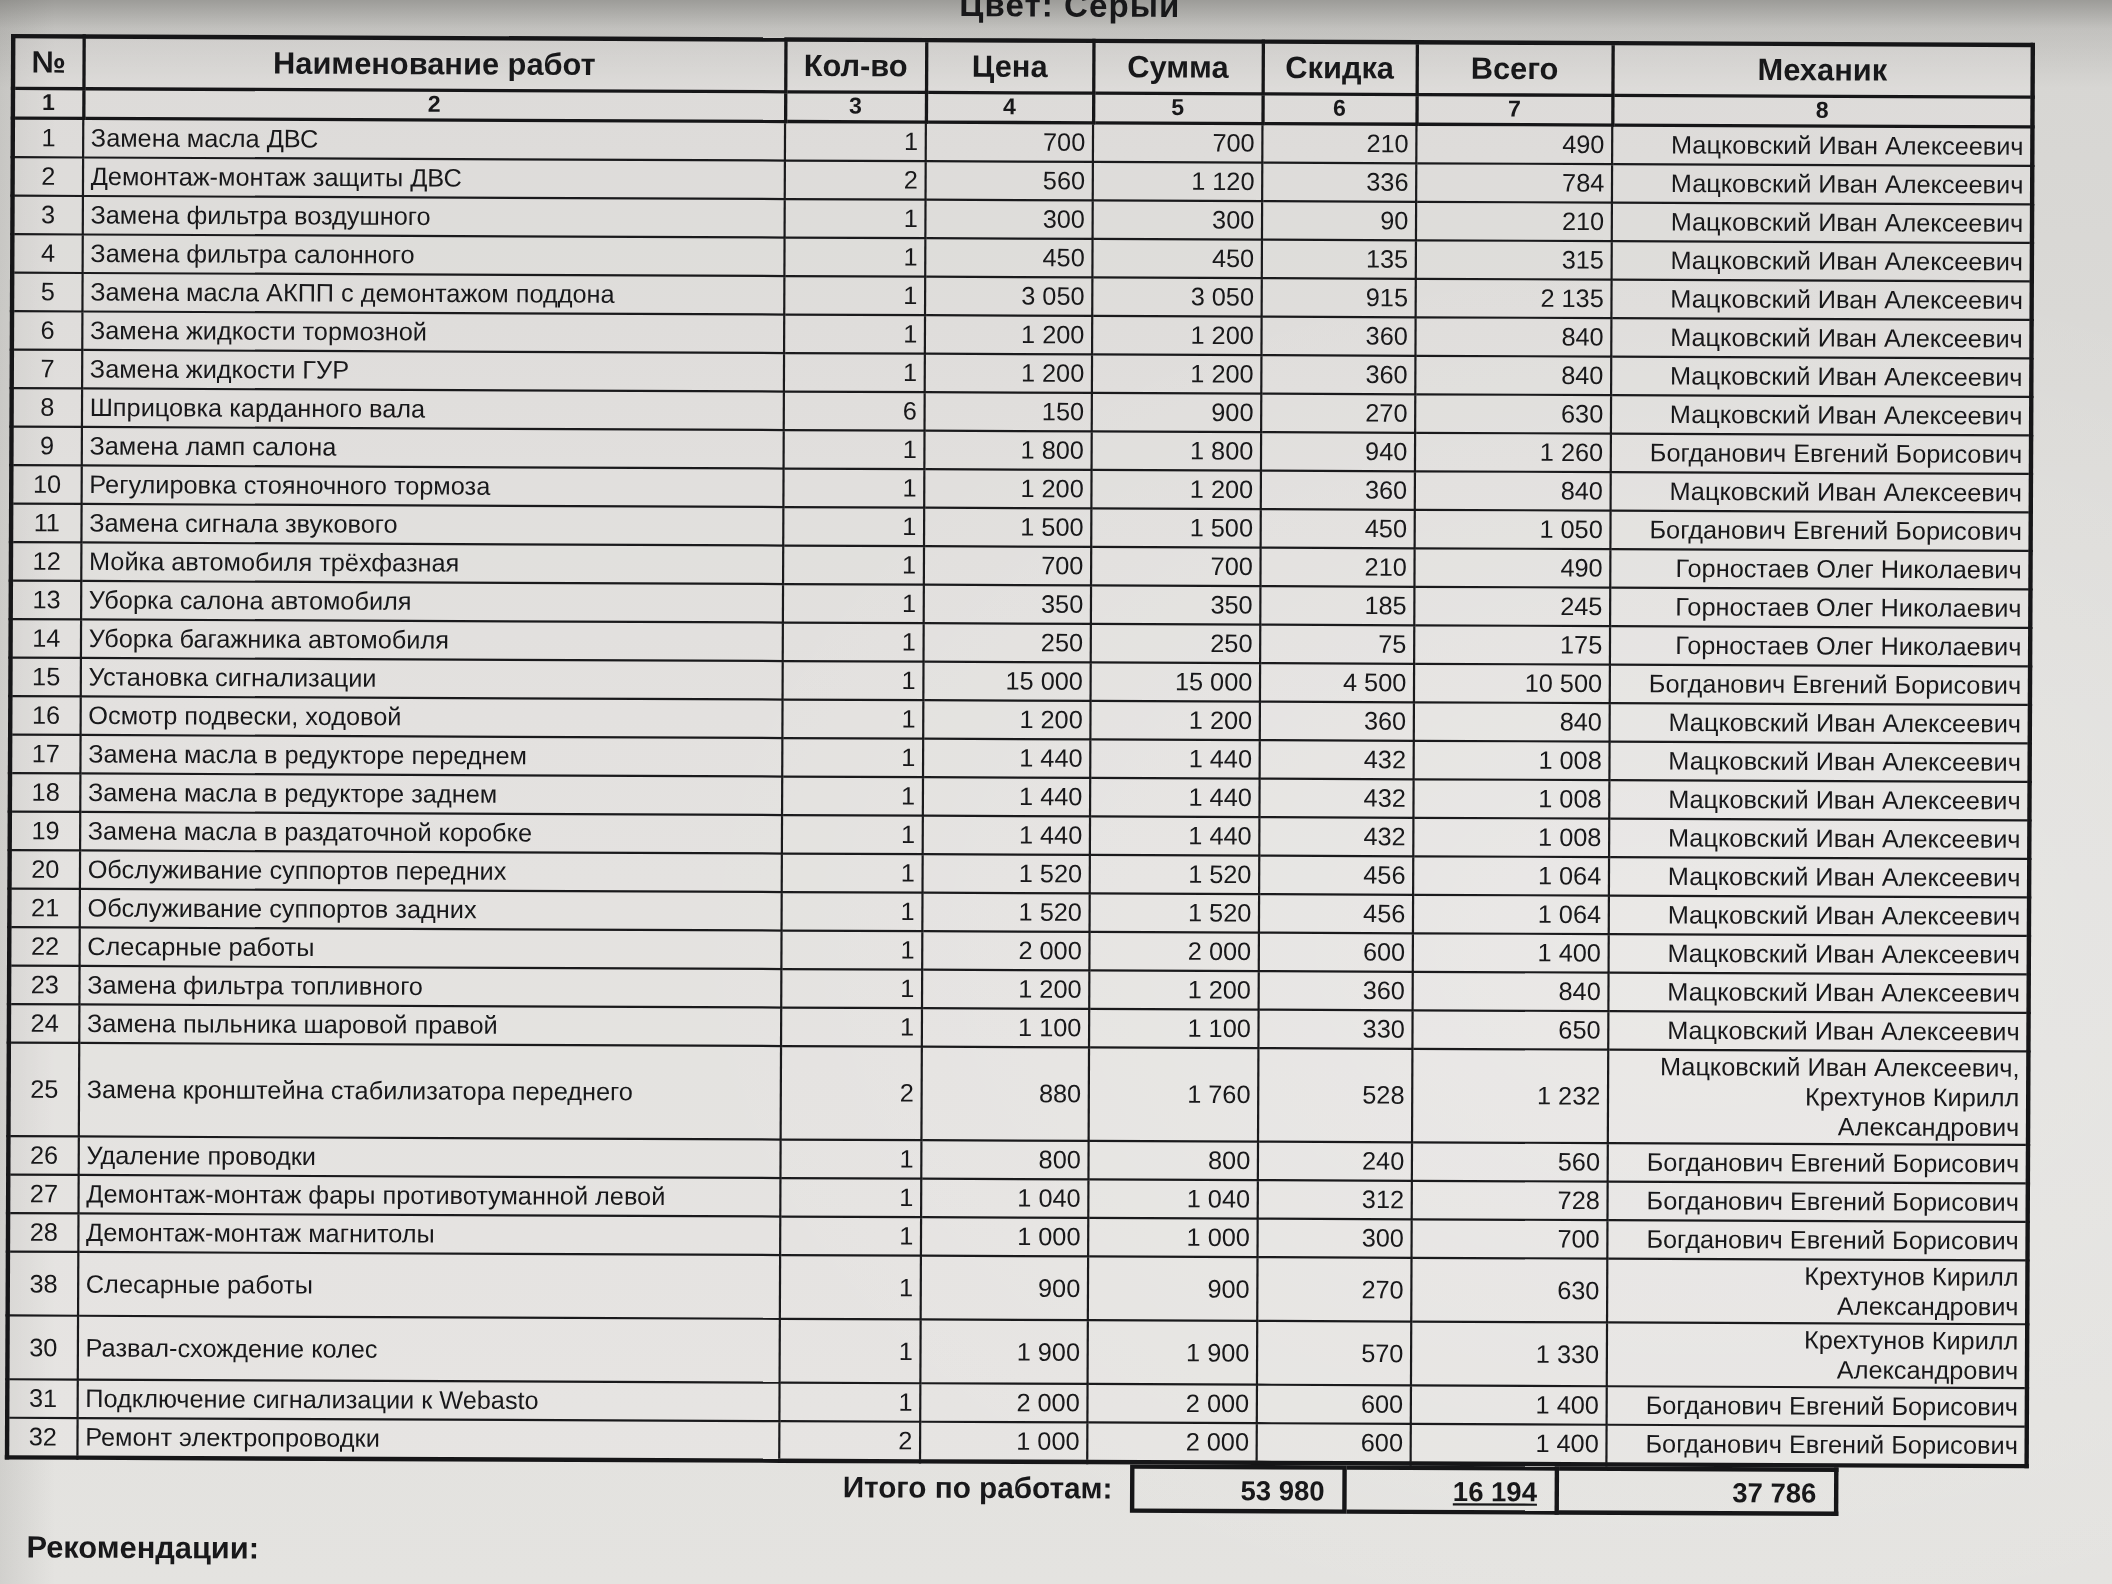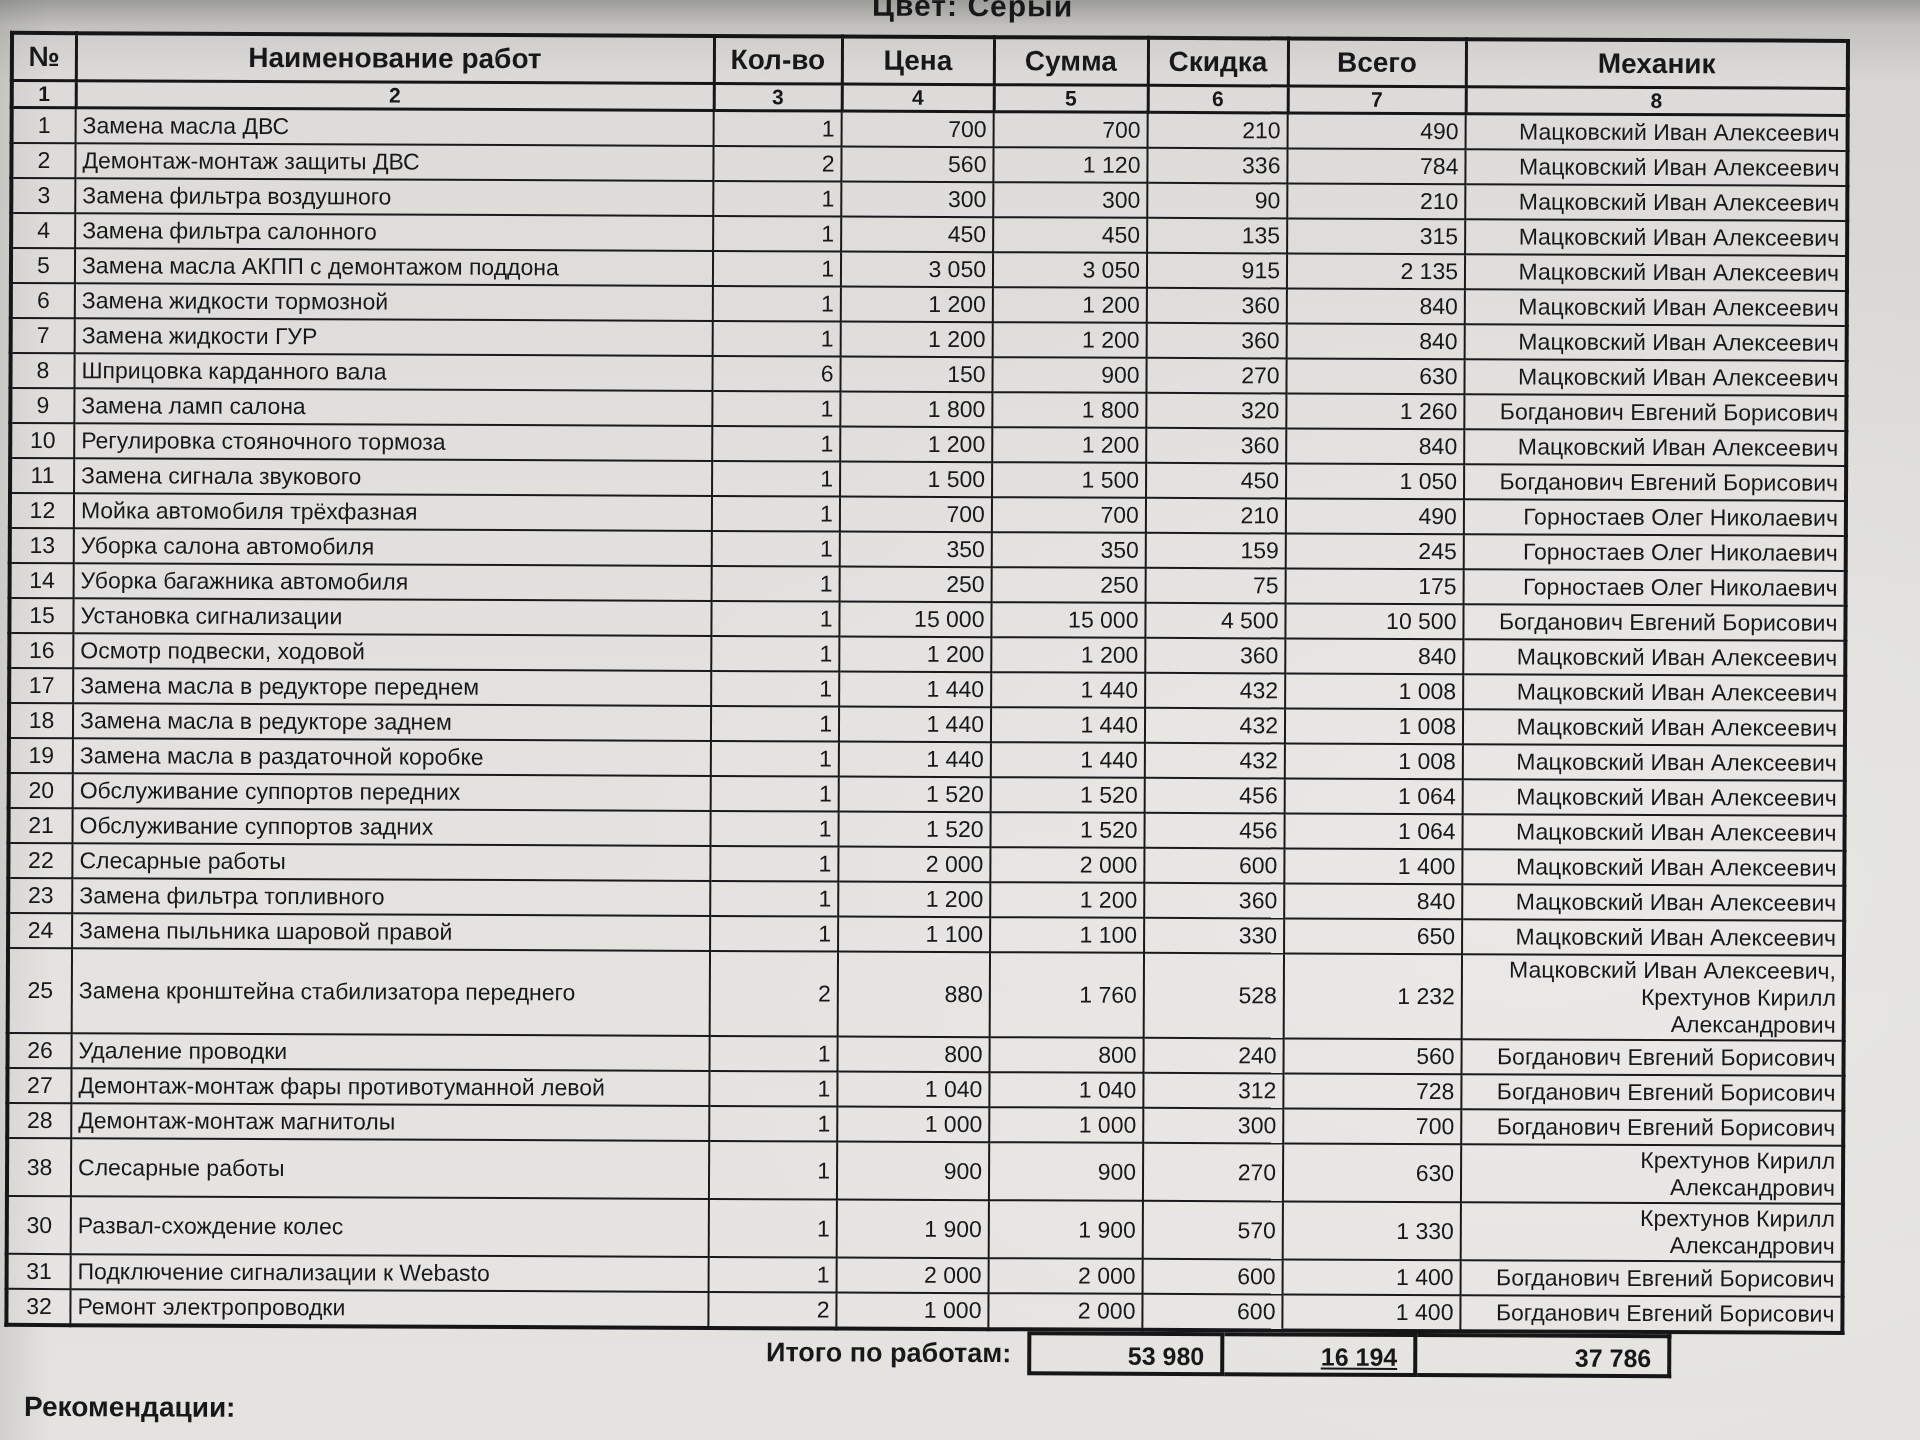--- a/index.html
+++ b/index.html
@@ -209,21 +209,21 @@
         <td class="c-money">630</td>
         <td class="c-mech">Мацковский Иван Алексеевич</td>
       </tr>
 
       <tr>
         <td class="c-num">9</td>
         <td class="c-name">Замена ламп салона</td>
         <td class="c-qty">1</td>
         <td class="c-money">1 800</td>
         <td class="c-money">1 800</td>
-        <td class="c-money">320</td>
+        <td class="c-money">940</td>
         <td class="c-money">1 260</td>
         <td class="c-mech">Богданович Евгений Борисович</td>
       </tr>
 
       <tr>
         <td class="c-num">10</td>
         <td class="c-name">Регулировка стояночного тормоза</td>
         <td class="c-qty">1</td>
         <td class="c-money">1 200</td>
         <td class="c-money">1 200</td>
@@ -253,21 +253,21 @@
         <td class="c-money">490</td>
         <td class="c-mech">Горностаев Олег Николаевич</td>
       </tr>
 
       <tr>
         <td class="c-num">13</td>
         <td class="c-name">Уборка салона автомобиля</td>
         <td class="c-qty">1</td>
         <td class="c-money">350</td>
         <td class="c-money">350</td>
-        <td class="c-money">159</td>
+        <td class="c-money">185</td>
         <td class="c-money">245</td>
         <td class="c-mech">Горностаев Олег Николаевич</td>
       </tr>
 
       <tr>
         <td class="c-num">14</td>
         <td class="c-name">Уборка багажника автомобиля</td>
         <td class="c-qty">1</td>
         <td class="c-money">250</td>
         <td class="c-money">250</td>

